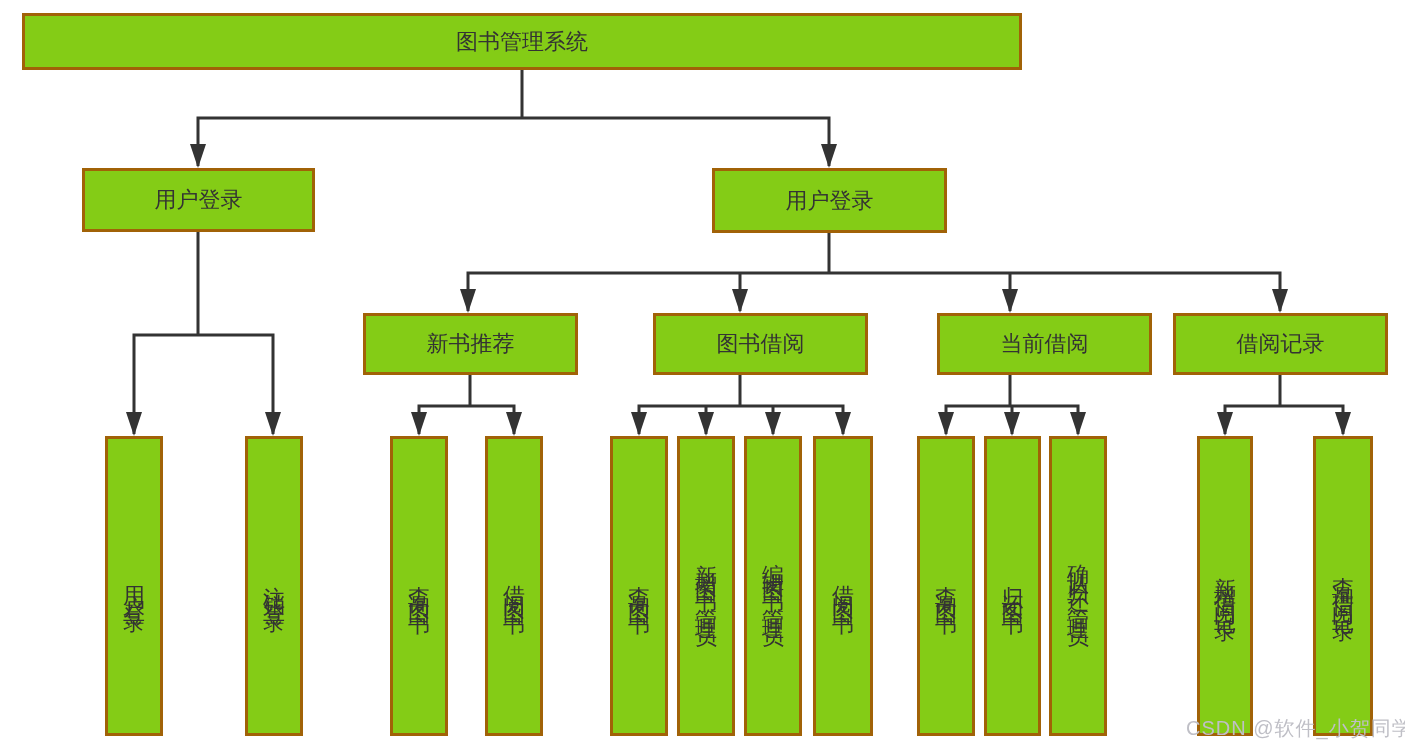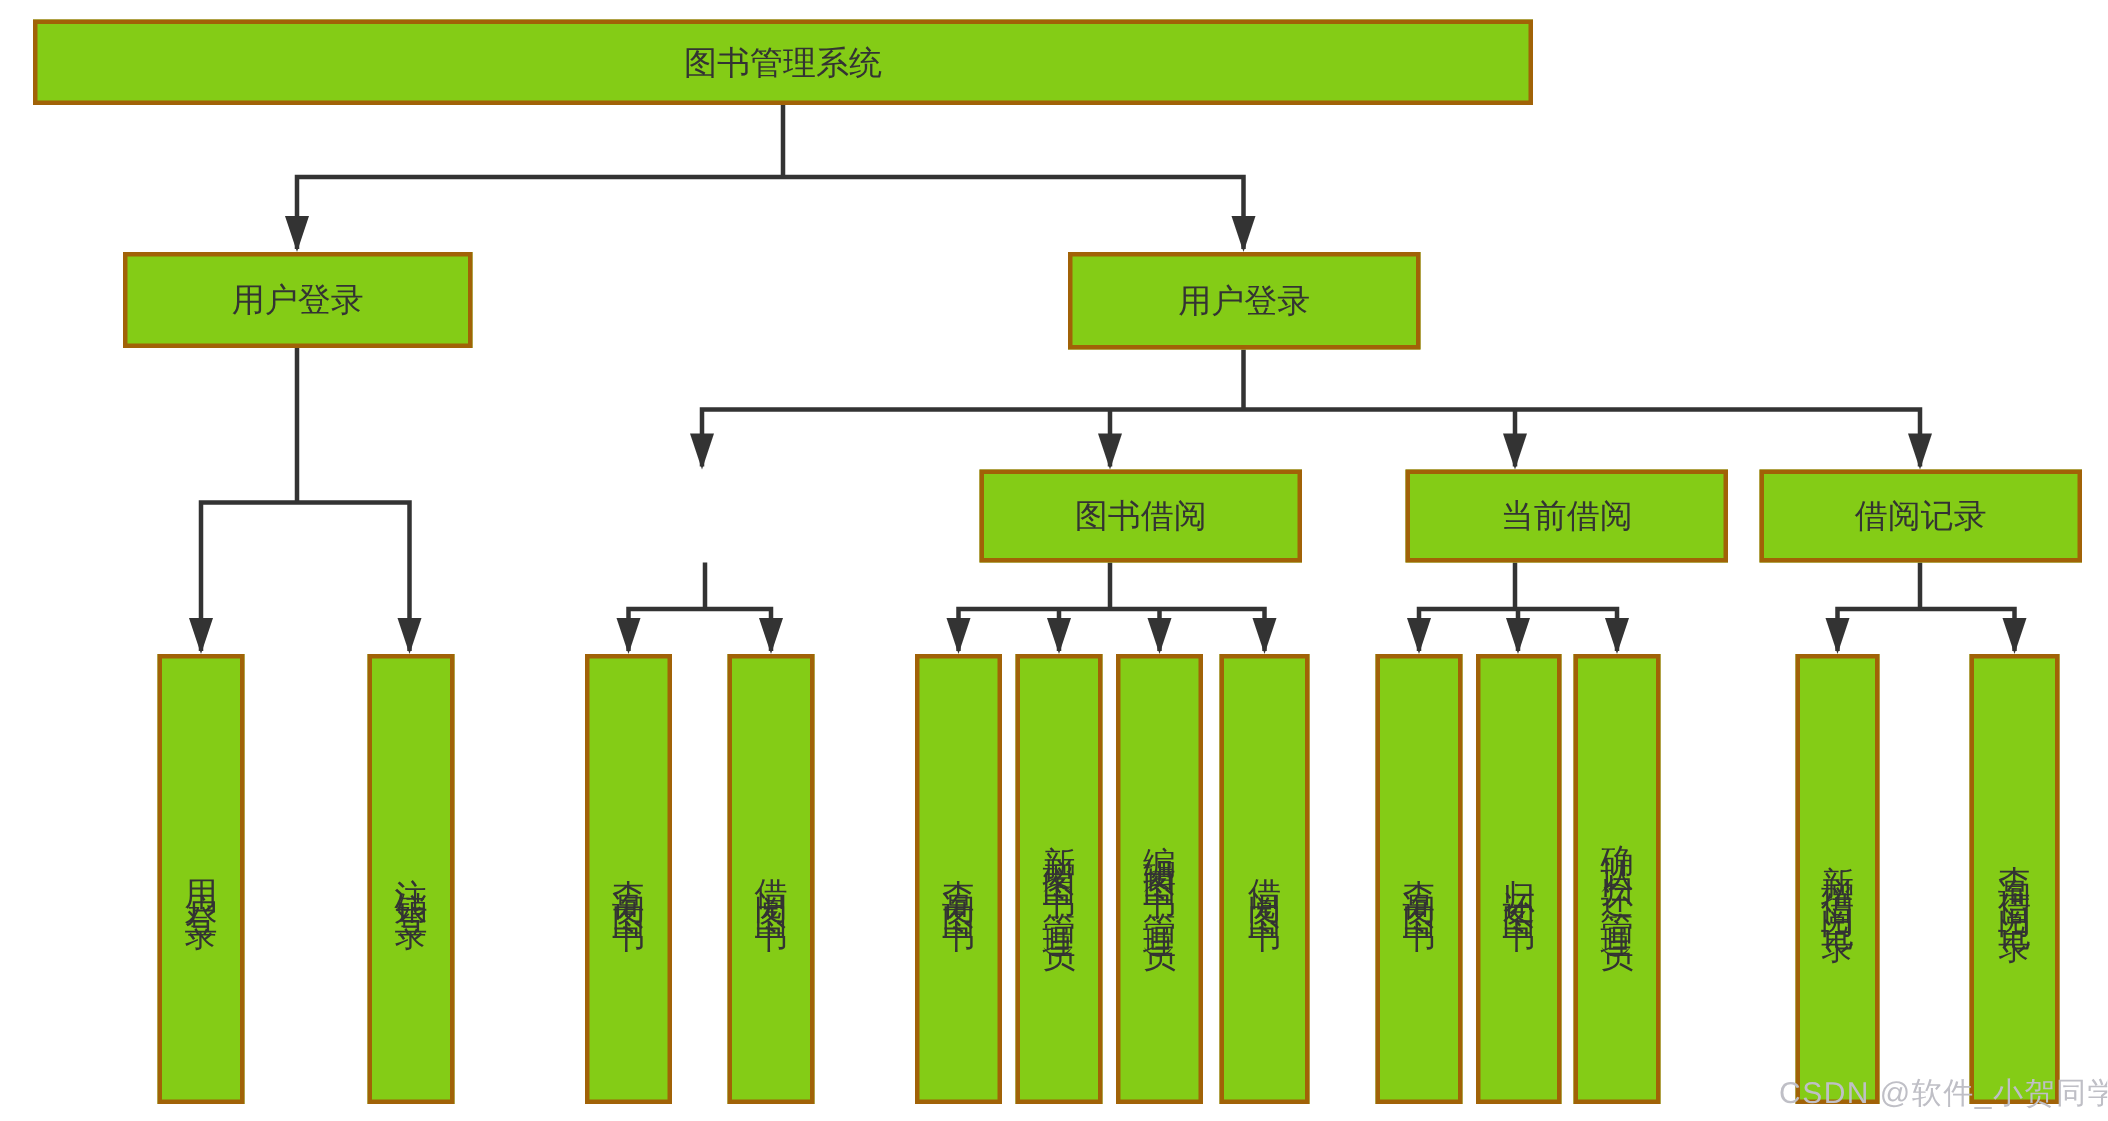--- a/index.html
+++ b/index.html
@@ -67,20 +67,21 @@
       <polygon points="1225,436 1217,412 1233,412"></polygon>
       <polygon points="1343,436 1335,412 1351,412"></polygon>
     </g>
   </svg>
 
   <div class="node h-node" style="left:22px; top:13px; width:1000px; height:57px;">图书管理系统</div>
 
   <div class="node h-node" style="left:82px; top:168px; width:233px; height:64px;">用户登录</div>
   <div class="node h-node" style="left:712px; top:168px; width:235px; height:65px;">用户登录</div>
 
+  <div class="node h-node" style="left:363px; top:313px; width:215px; height:62px;">新书推荐</div>
   <div class="node h-node" style="left:633px; top:313px; width:215px; height:62px;margin-left:20px;">图书借阅</div>
   <div class="node h-node" style="left:903px; top:313px; width:215px; height:62px;margin-left:34px;">当前借阅</div>
   <div class="node h-node" style="left:1173px; top:313px; width:215px; height:62px;">借阅记录</div>
 
   <div class="node v-node" style="left:105px; top:436px; width:58px; height:300px;">
     <span class="v-label">用户登录</span>
   </div>
   <div class="node v-node" style="left:245px; top:436px; width:58px; height:300px;">
     <span class="v-label">注销登录</span>
   </div>

